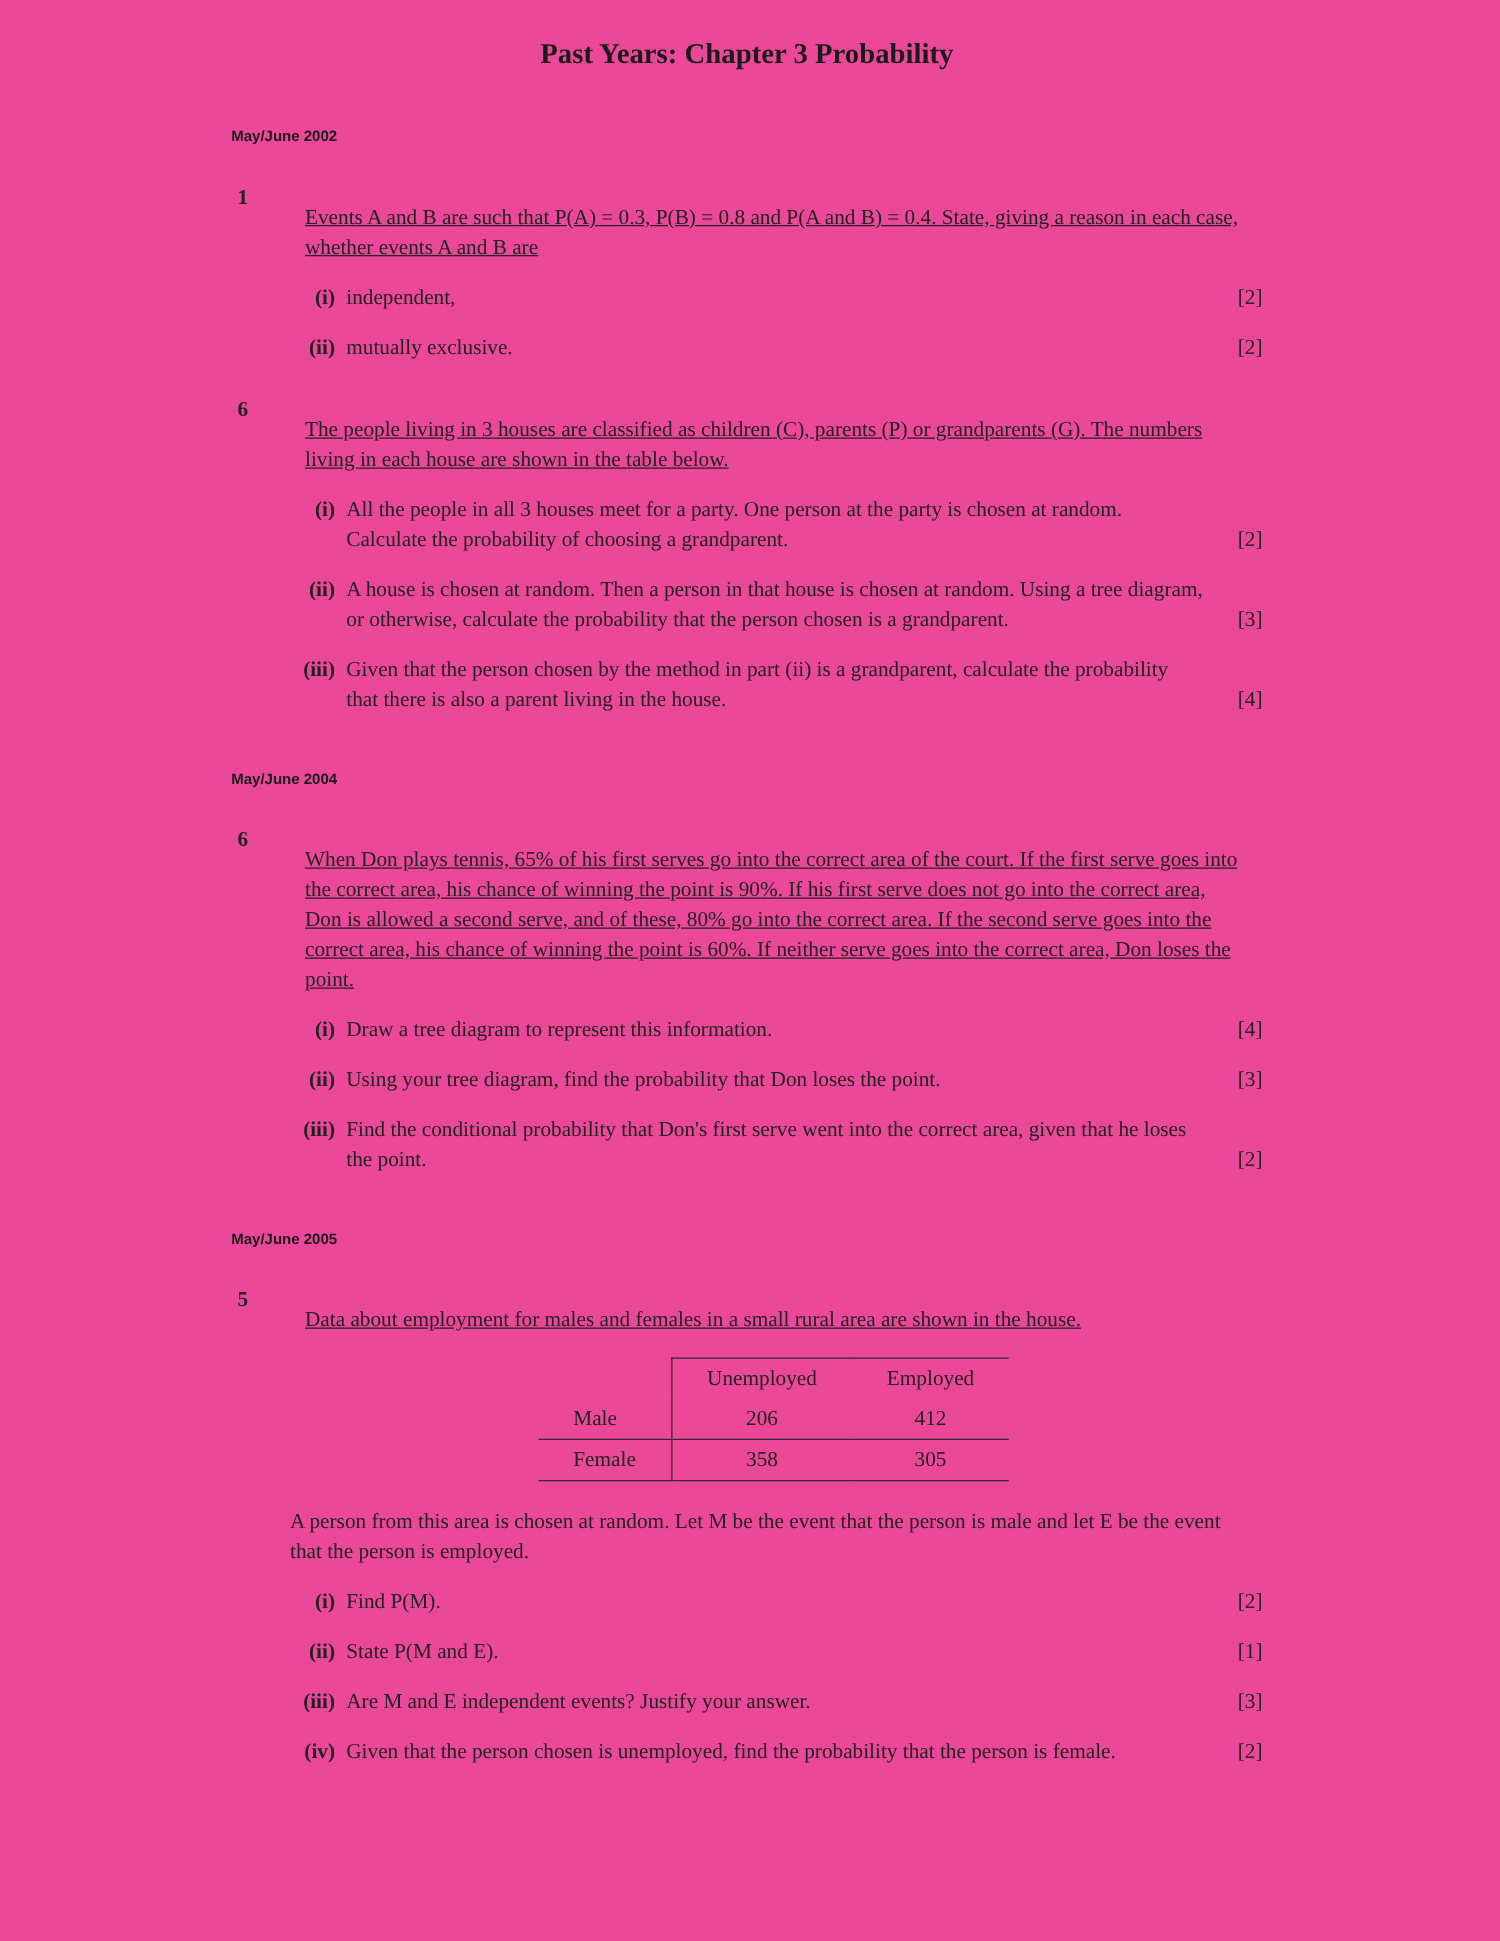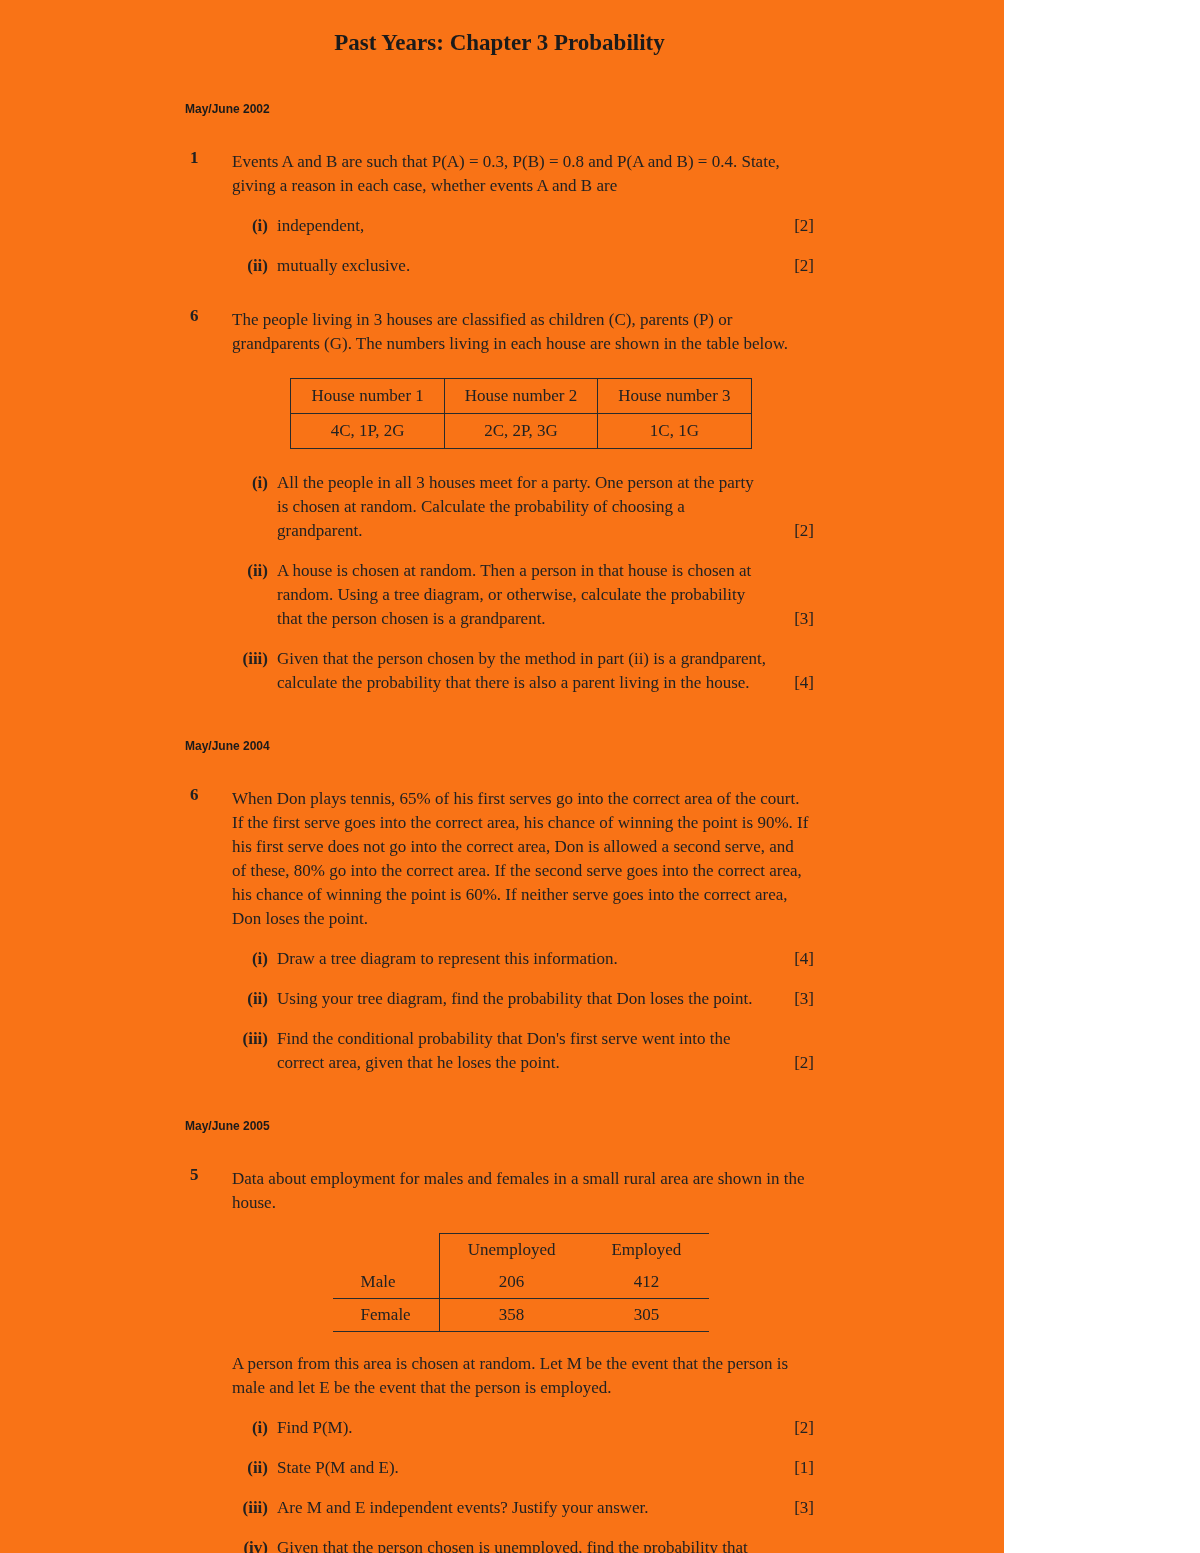--- a/index.html
+++ b/index.html
@@ -1,20 +1,20 @@
 <!DOCTYPE html>
 <html><head>
 <meta charset="utf-8">
 <style>
   * { box-sizing: border-box; }
   html, body { margin: 0; padding: 0; background: #ffffff; }
   .page {
-    width: 1004px;
+    width: 1200px;
     height: 1553px;
-    background: #f97316;
+    background: #ec4899;
     color: #222;
     font-family: "Liberation Serif", serif;
     font-size: 17px;
     line-height: 24px;
     padding: 28px 190px 30px 185px;
     overflow: hidden;
     position: relative;
   }
   .title {
     font-size: 23px;
@@ -33,21 +33,21 @@
     margin: 40px 0 0 0;
   }
   .question { display: flex; margin-top: 26px; }
   .qnum {
     width: 43px;
     flex-shrink: 0;
     font-weight: bold;
     padding-left: 5px;
   }
   .qbody { flex: 1; min-width: 0; }
-  .intro { margin: 4px; }
+  .intro { margin: 16px; text-decoration: underline; }
   .after-table { margin: 4px; }
   .part { display: flex; position: relative; margin-top: 16px; }
   .plabel {
     width: 40px;
     flex-shrink: 0;
     text-align: right;
     font-weight: bold;
     margin-right: 9px;
   }
   .ptext { flex: 1; padding-right: 46px; }
@@ -110,36 +110,20 @@
       </div>
     </div>
   </section>
 
   <section>
     <div class="question">
       <div class="qnum">6</div>
       <div class="qbody">
         <p class="intro">The people living in 3 houses are classified as children (C), parents (P) or grandparents (G). The numbers living in each house are shown in the table below.</p>
 
-        <table class="house-table">
-          <thead>
-            <tr>
-              <th>House number 1</th>
-              <th>House number 2</th>
-              <th>House number 3</th>
-            </tr>
-          </thead>
-          <tbody>
-            <tr>
-              <td>4C, 1P, 2G</td>
-              <td>2C, 2P, 3G</td>
-              <td>1C, 1G</td>
-            </tr>
-          </tbody>
-        </table>
 
         <div class="part">
           <span class="plabel">(i)</span>
           <span class="ptext">All the people in all 3 houses meet for a party. One person at the party is chosen at random. Calculate the probability of choosing a grandparent.</span>
           <span class="pmarks">[2]</span>
         </div>
         <div class="part">
           <span class="plabel">(ii)</span>
           <span class="ptext">A house is chosen at random. Then a person in that house is chosen at random. Using a tree diagram, or otherwise, calculate the probability that the person chosen is a grandparent.</span>
           <span class="pmarks">[3]</span>

